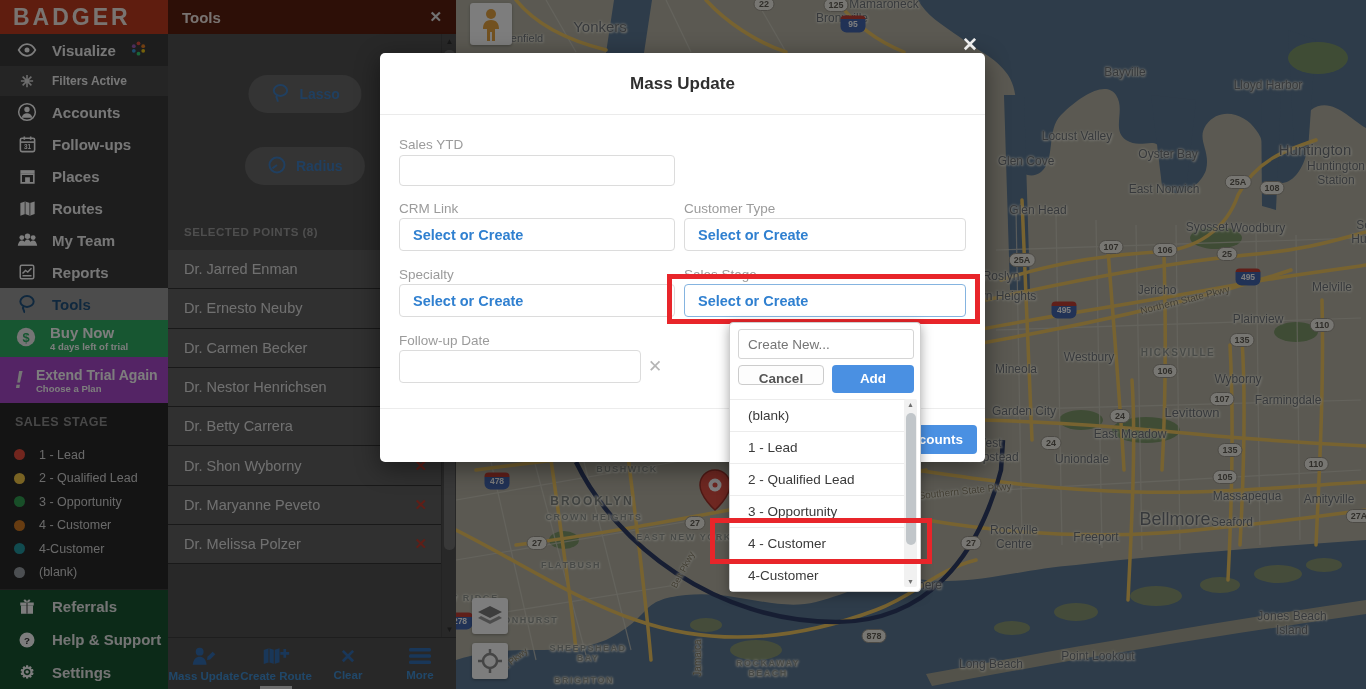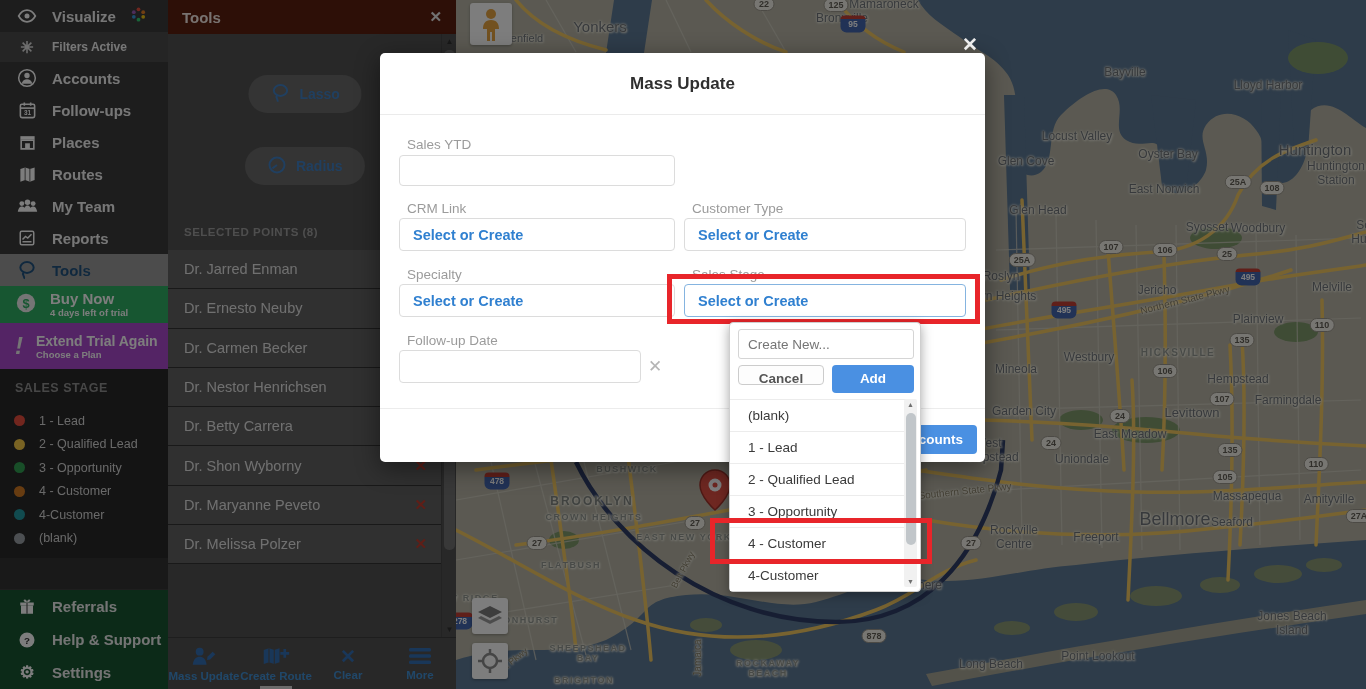--- a/index.html
+++ b/index.html
@@ -70,21 +70,21 @@
   .tb-underline{position:absolute;left:78px;bottom:0;width:32px;height:3px;background:#d9d9d9;}
 
   
   #overlay{position:absolute;inset:0;background:rgba(5,5,5,0.52);z-index:20;}
 
   
   #modal{position:absolute;left:380px;top:53px;width:605px;height:409px;background:#fff;border-radius:5px;
     box-shadow:0 6px 24px rgba(0,0,0,.45);z-index:30;}
   #modal-title{height:62px;line-height:62px;text-align:center;font-size:17px;font-weight:700;color:#2f2f2f;
     border-bottom:1px solid #ebebeb;}
-  .flabel{position:absolute;color:#9b9b9b;font-size:13.5px;margin-left:8px;}
+  .flabel{position:absolute;color:#9b9b9b;font-size:13.5px;}
   .finput{position:absolute;border:1px solid #dcdcdc;border-radius:4px;background:#fff;font-size:14px;
     padding:0 12px;color:#444;}
   .fselect{position:absolute;border:1px solid #dcdcdc;border-radius:4px;background:#fff;
     color:#3080d0;font-size:14.5px;font-weight:700;line-height:33px;padding-left:13px;cursor:pointer;}
   #fu-clear{position:absolute;left:268px;top:303px;color:#b5b5b5;font-size:17px;cursor:pointer;}
   #modal-footer-divider{position:absolute;left:0;top:355px;width:605px;height:1px;background:#ececec;}
   #update-btn{position:absolute;left:525px;top:372px;width:72px;height:29px;background:#4a90e2;border-radius:4px;
     color:#fff;font-size:13.5px;font-weight:700;text-align:center;line-height:29px;cursor:pointer;}
   #modal-close{position:absolute;left:962px;top:33px;color:#ededed;font-size:19px;font-weight:700;z-index:31;cursor:pointer;}
 
@@ -221,21 +221,21 @@
         <div class="mlabel town" style="left: 916px; top: 233px; font-size: 12px; transform: translate(-50%, -50%);">South
 Hunting</div>
         <div class="mlabel town" style="left: 545px; top: 277px; font-size: 12px; transform: translate(-50%, -50%);">Roslyn</div>
         <div class="mlabel town" style="left: 540px; top: 297px; font-size: 12px; transform: translate(-50%, -50%);">Roslyn Heights</div>
         <div class="mlabel town" style="left: 701px; top: 291px; font-size: 12px; transform: translate(-50%, -50%);">Jericho</div>
         <div class="mlabel town" style="left: 876px; top: 288px; font-size: 12px; transform: translate(-50%, -50%);">Melville</div>
         <div class="mlabel town" style="left: 802px; top: 320px; font-size: 12px; transform: translate(-50%, -50%);">Plainview</div>
         <div class="mlabel hood" style="left: 722px; top: 353px; font-size: 10px; transform: translate(-50%, -50%);">HICKSVILLE</div>
         <div class="mlabel town" style="left: 633px; top: 358px; font-size: 12px; transform: translate(-50%, -50%);">Westbury</div>
         <div class="mlabel town" style="left: 560px; top: 370px; font-size: 12px; transform: translate(-50%, -50%);">Mineola</div>
-        <div class="mlabel town" style="left: 782px; top: 380px; font-size: 12px; transform: translate(-50%, -50%);">Hempstead</div>
+        <div class="mlabel town" style="left: 782px; top: 380px; font-size: 12px; transform: translate(-50%, -50%);">Wyborny</div>
         <div class="mlabel town" style="left: 832px; top: 401px; font-size: 12px; transform: translate(-50%, -50%);">Farmingdale</div>
         <div class="mlabel town" style="left: 568px; top: 412px; font-size: 12px; transform: translate(-50%, -50%);">Garden City</div>
         <div class="mlabel town" style="left: 736px; top: 413px; font-size: 13px; transform: translate(-50%, -50%);">Levittown</div>
         <div class="mlabel town" style="left: 674px; top: 435px; font-size: 12px; transform: translate(-50%, -50%);">East Meadow</div>
         <div class="mlabel town" style="left: 532px; top: 451px; font-size: 12px; transform: translate(-50%, -50%);">West
 Hempstead</div>
         <div class="mlabel town" style="left: 626px; top: 460px; font-size: 12px; transform: translate(-50%, -50%);">Uniondale</div>
         <div class="mlabel town" style="left: 791px; top: 497px; font-size: 12px; transform: translate(-50%, -50%);">Massapequa</div>
         <div class="mlabel town" style="left: 873px; top: 500px; font-size: 12px; transform: translate(-50%, -50%);">Amityville</div>
         <div class="mlabel town" style="left: 719px; top: 519px; font-size: 18px; transform: translate(-50%, -50%);">Bellmore</div>
@@ -310,20 +310,21 @@
 
     <div class="map-ctl" style="left:16px;top:643px;width:36px;height:36px;">
       <svg width="36" height="36" viewBox="0 0 36 36">
         <circle cx="18" cy="18" r="7" fill="none" stroke="#8a8a8a" stroke-width="2.5"></circle>
         <path d="M18,6 V11 M18,25 V30 M6,18 H11 M25,18 H30" stroke="#8a8a8a" stroke-width="2.5"></path>
       </svg>
     </div>
   </div>
 
   <div id="sidebar">
+    <div id="logo-bar">BADGER</div>
     <div id="nav-stack">
       <div class="nav-row">
         <span class="nicon">
           <svg width="20" height="14" viewBox="0 0 24 16">
               <path d="M12,1 C6,1 2,8 2,8 s4,7 10,7 s10,-7 10,-7 s-4,-7 -10,-7 z" fill="none" stroke="#fff" stroke-width="2"></path>
               <circle cx="12" cy="8" r="3" fill="#fff"></circle>
             </svg>
         </span>
         <span>Visualize</span>
         <span style="margin-left:2px;">

